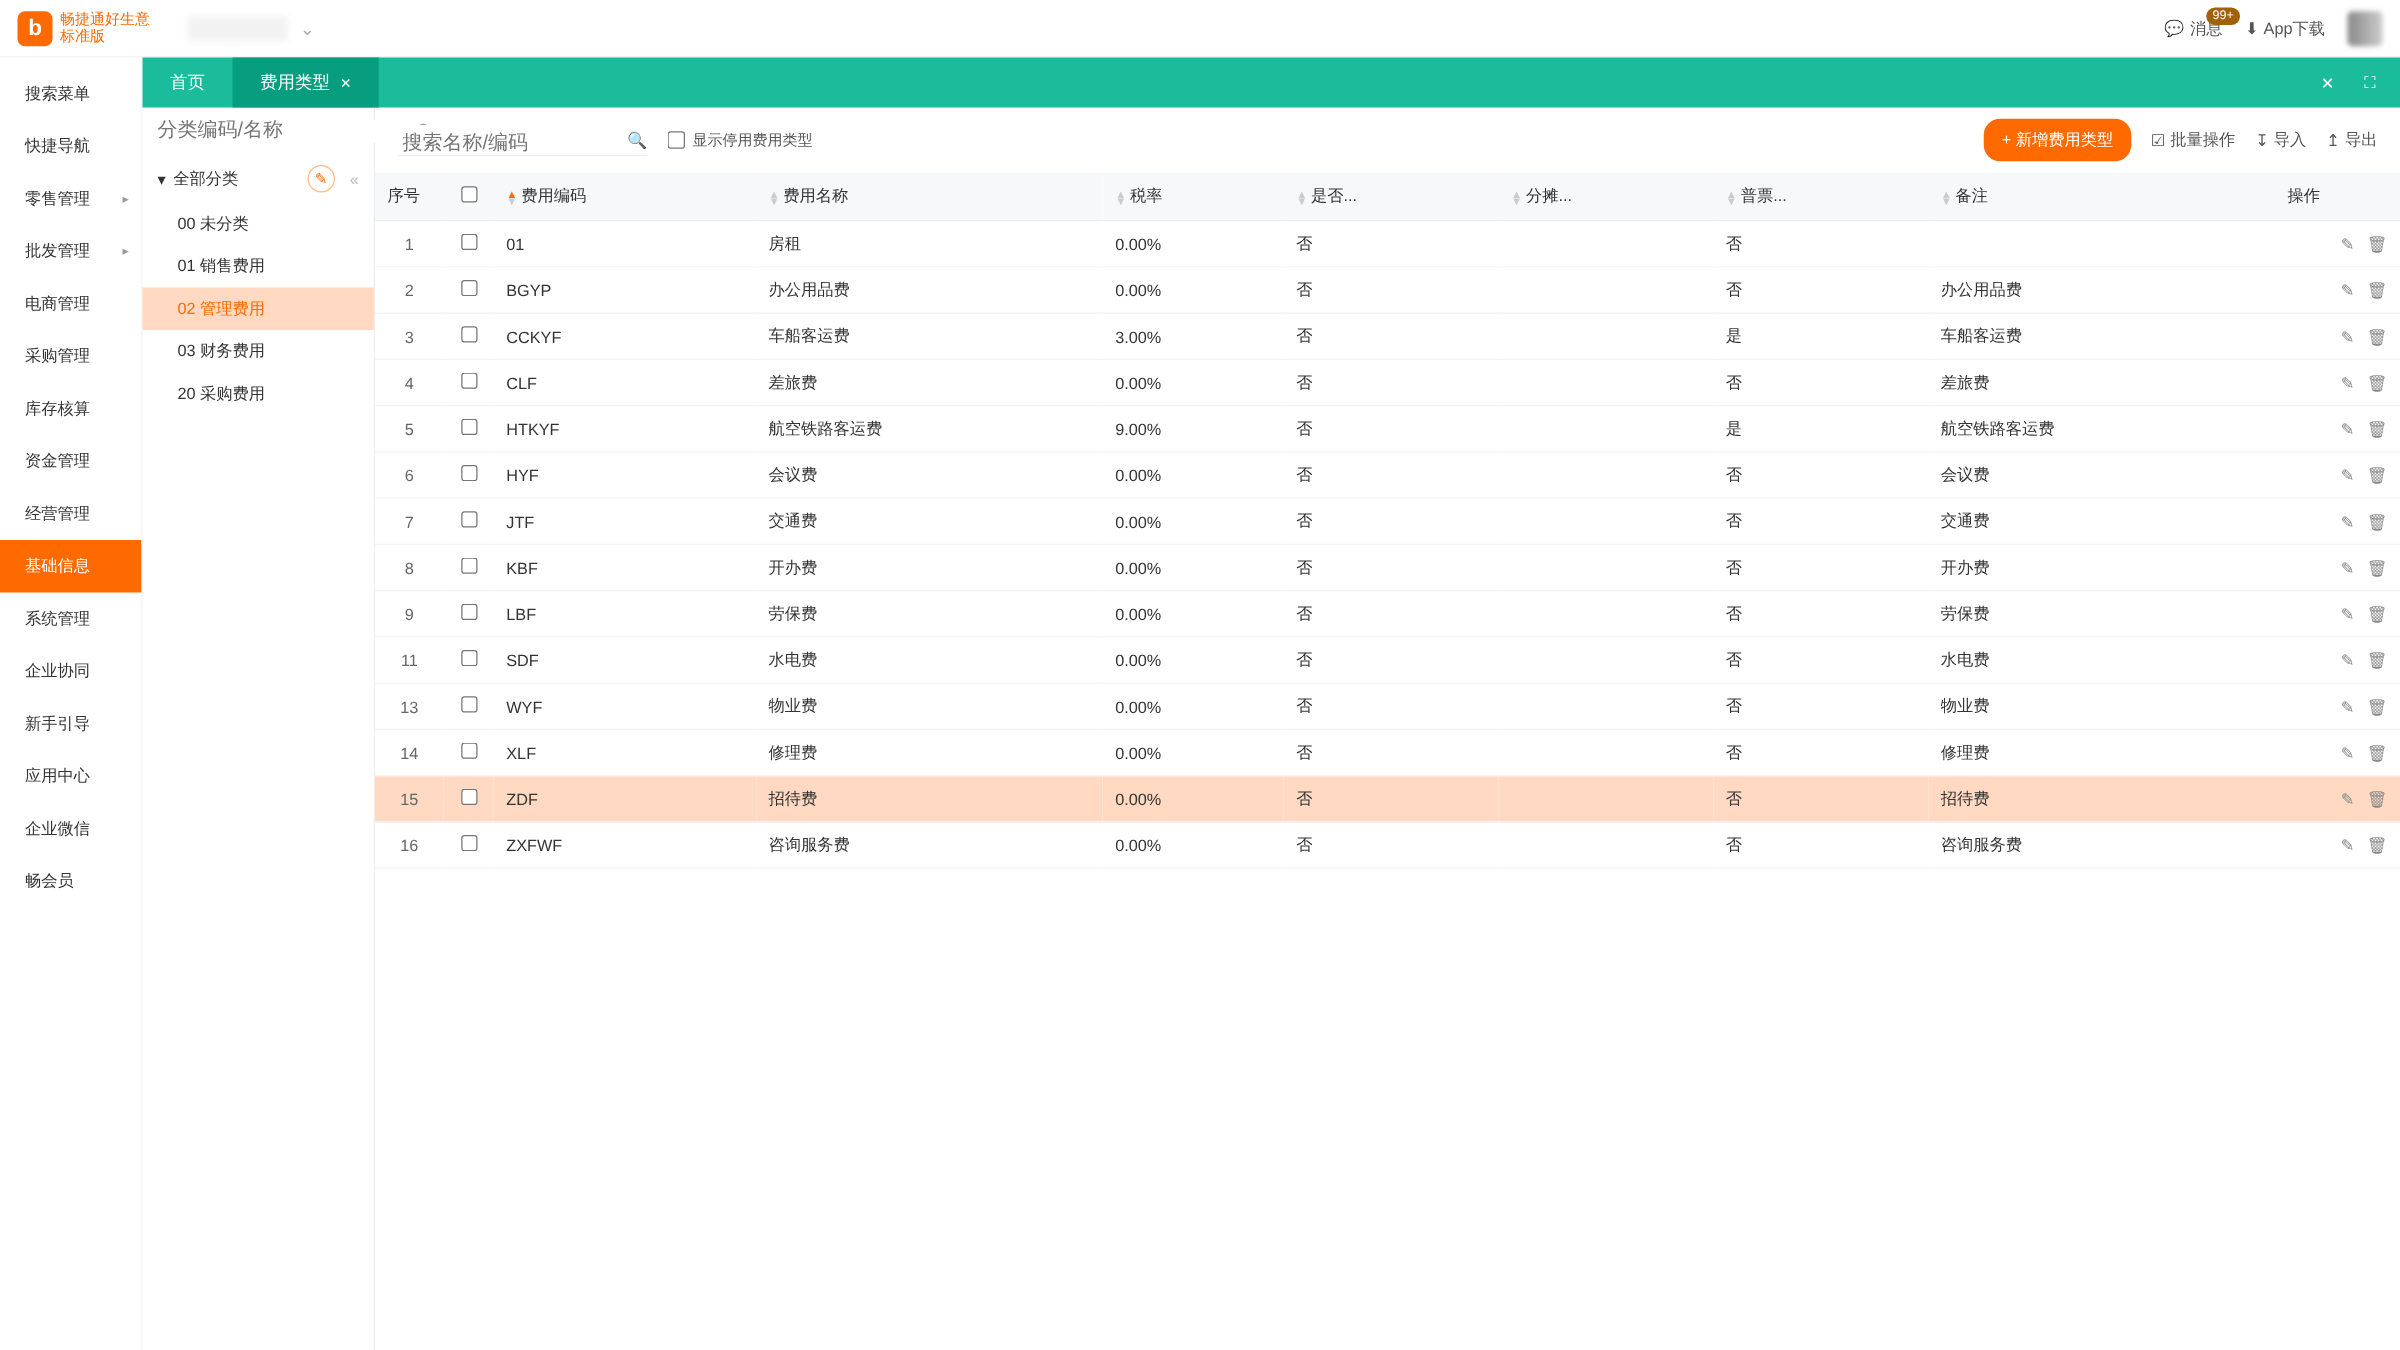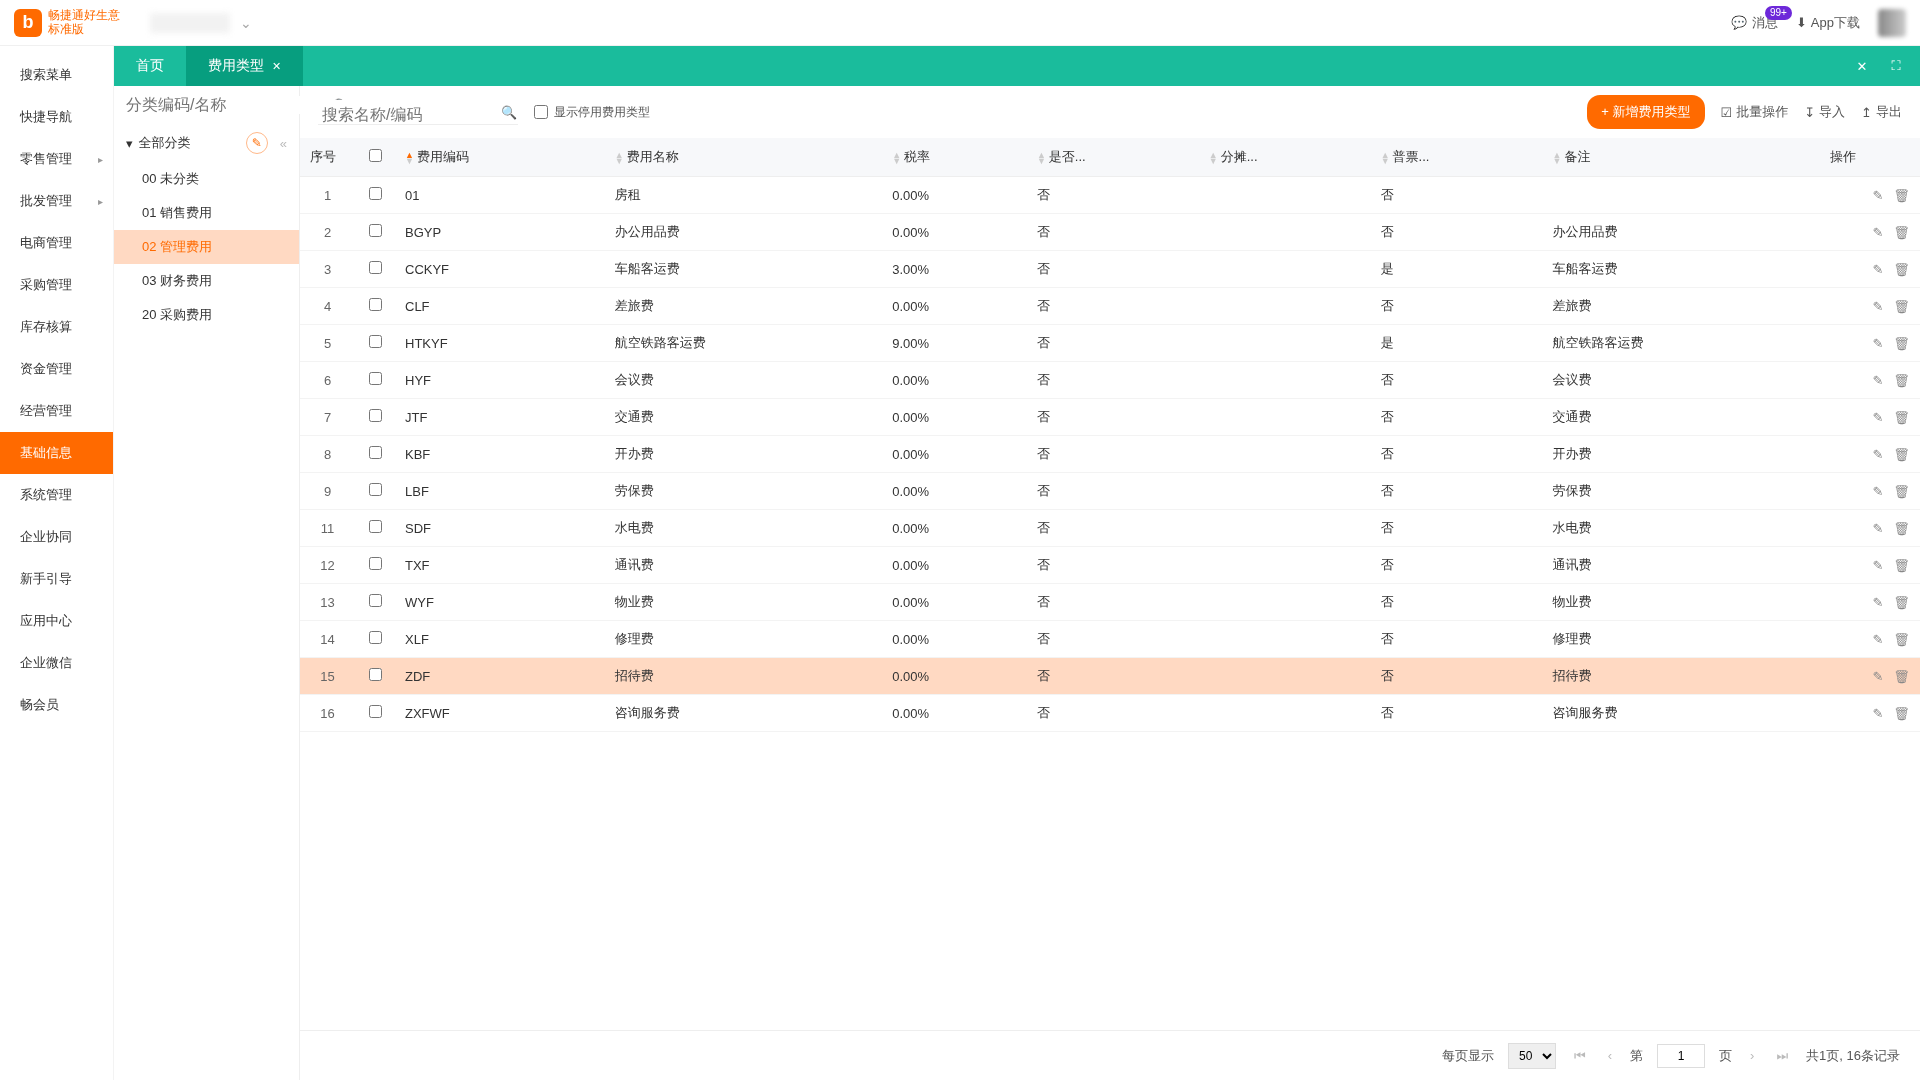--- a/index.html
+++ b/index.html
@@ -5,21 +5,21 @@
 *{box-sizing:border-box;margin:0;padding:0;font-family:"Microsoft YaHei","PingFang SC",sans-serif}
 body{background:#fff;color:#333;font-size:13px;width:1920px;height:1080px;overflow:hidden;position:relative}
 .top-bar{height:46px;display:flex;align-items:center;padding:0 14px;border-bottom:1px solid #f0f0f0}
 .logo{display:flex;align-items:center;gap:6px;color:#ff6a00;font-size:12px}
 .logo .mark{width:28px;height:28px;border-radius:6px;background:#ff6a00;color:#fff;display:flex;align-items:center;justify-content:center;font-weight:bold;font-size:18px}
 .logo .sub{display:flex;flex-direction:column;line-height:1.1}
 .org-select{margin-left:30px;display:flex;align-items:center;gap:10px;color:#aaa;font-size:14px}
 .org-select .ph{width:80px;height:20px;background:#f2f2f2;filter:blur(3px)}
 .top-right{margin-left:auto;display:flex;align-items:center;gap:18px;color:#555}
 .msg-wrap{position:relative;display:flex;align-items:center;gap:4px}
-.badge{position:absolute;top:-8px;right:-14px;background:#6d28d9;color:#fff;font-size:10px;line-height:14px;padding:0 5px;border-radius:8px}
+.badge{position:absolute;top:-8px;right:-14px;background:#a16207;color:#fff;font-size:10px;line-height:14px;padding:0 5px;border-radius:8px}
 .avatar{width:28px;height:28px;background:linear-gradient(90deg,#888,#ccc);border-radius:4px;filter:blur(2px)}
 .shell{display:flex;height:calc(100% - 46px)}
 .sidebar{width:114px;background:#fff;border-right:1px solid #f3f3f3;padding-top:8px}
 .sb-item{height:42px;display:flex;align-items:center;padding-left:20px;color:#333;cursor:pointer;position:relative;font-size:13px}
 .sb-item.has-sub::after{content:"▸";color:#999;position:absolute;right:10px;font-size:10px}
 .sb-item.active{background:#ff6a00;color:#fff}
 .main{flex:1;display:flex;flex-direction:column}
 .tabs-bar{height:40px;background:#1abc9c;display:flex;align-items:stretch;color:#fff;position:relative}
 .tab{padding:0 22px;display:flex;align-items:center;gap:8px;cursor:pointer;font-size:14px}
 .tab.active{background:#079e7f}
@@ -330,32 +330,20 @@
                   <td>SDF</td>
                   <td>水电费</td>
                   <td>0.00%</td>
                   <td>否</td>
                   <td></td>
                   <td>否</td>
                   <td>水电费</td>
                   <td class="ops"><span>✎</span><span>🗑</span></td>
                 </tr>
                 <tr>
-                  <td class="seq">12</td>
-                  <td class="cb"><input type="checkbox" style=""></td>
-                  <td>TXF</td>
-                  <td>通讯费</td>
-                  <td>0.00%</td>
-                  <td>否</td>
-                  <td></td>
-                  <td>否</td>
-                  <td>通讯费</td>
-                  <td class="ops"><span>✎</span><span>🗑</span></td>
-                </tr>
-                <tr>
                   <td class="seq">13</td>
                   <td class="cb"><input type="checkbox" style=""></td>
                   <td>WYF</td>
                   <td>物业费</td>
                   <td>0.00%</td>
                   <td>否</td>
                   <td></td>
                   <td>否</td>
                   <td>物业费</td>
                   <td class="ops"><span>✎</span><span>🗑</span></td>
@@ -393,28 +381,16 @@
                   <td>否</td>
                   <td></td>
                   <td>否</td>
                   <td>咨询服务费</td>
                   <td class="ops"><span>✎</span><span>🗑</span></td>
                 </tr>
               </tbody>
           </table>
         </div>
 
-        <div class="pager">
-          <span>每页显示</span>
-          <select><option>50</option></select>
-          <span class="nav">⏮</span>
-          <span class="nav">‹</span>
-          <span>第</span>
-          <input value="1" style="">
-          <span>页</span>
-          <span class="nav">›</span>
-          <span class="nav">⏭</span>
-          <span>共1页, 16条记录</span>
-        </div>
       </div>
     </div>
   </div>
 </div>
 
 </body></html>

